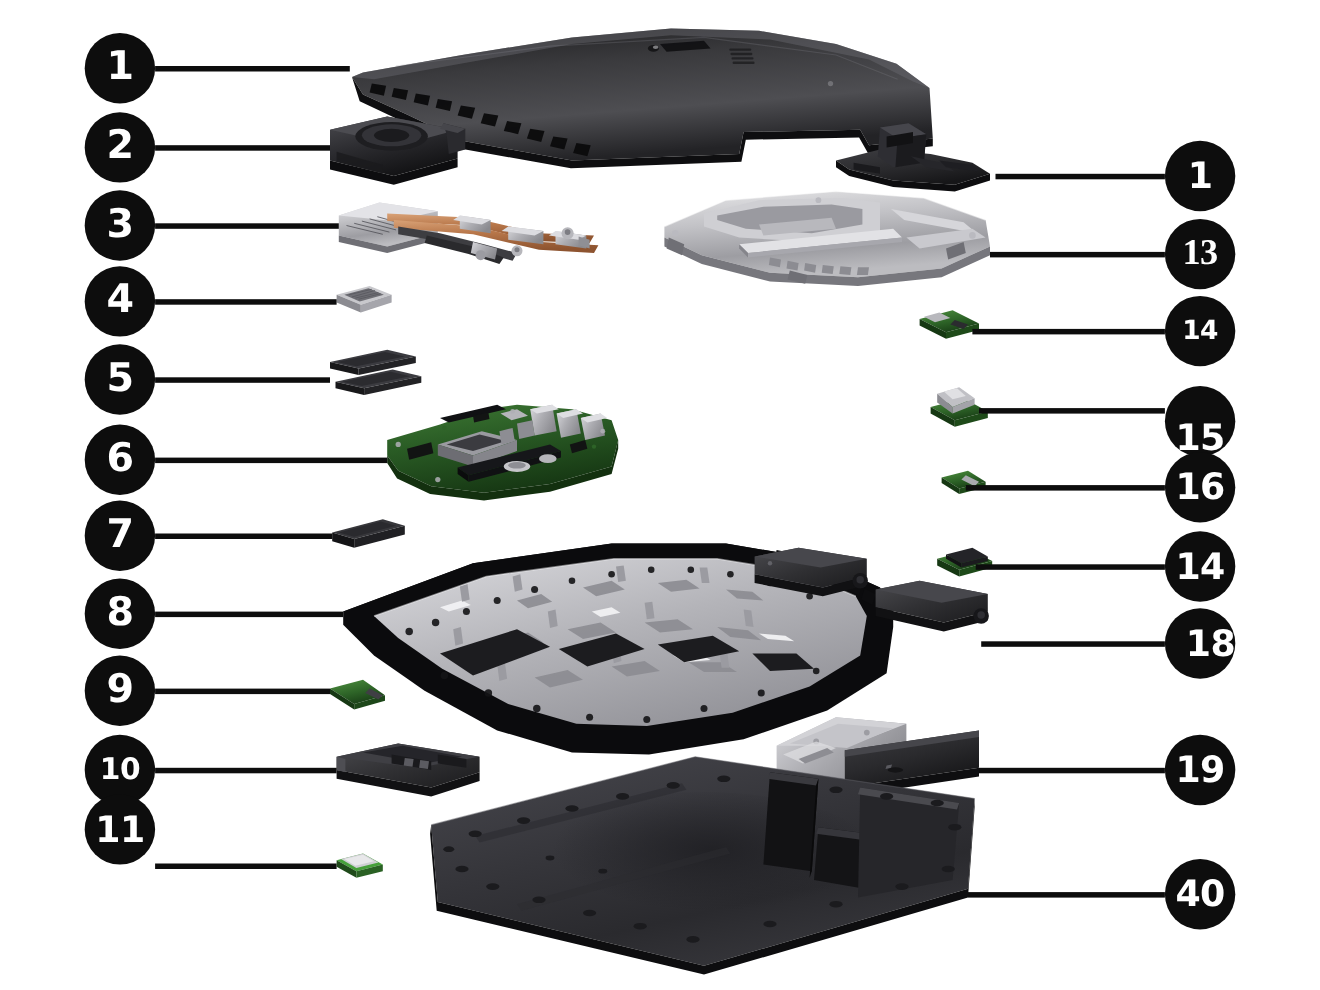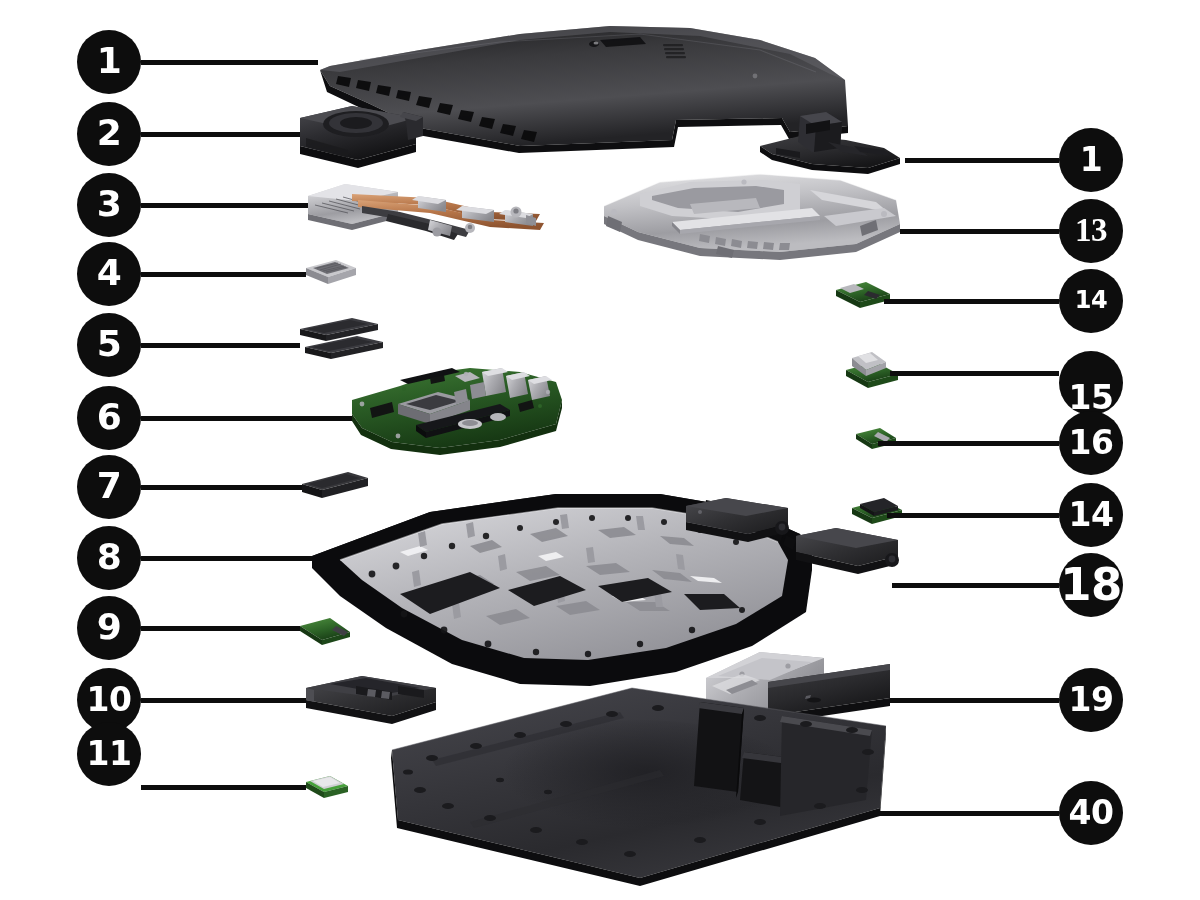--- a/index.html
+++ b/index.html
@@ -585,21 +585,21 @@
   <div class="callout" style="left:77px; top:526px; width:64px; height:64px; font-size:36px;">
     <span class="callout-label">8</span>
   </div>
 
   <div class="leader" style="left:141px; top:626px; width:159px;"></div>
   <div class="callout" style="left:77px; top:596px; width:64px; height:64px; font-size:36px;">
     <span class="callout-label">9</span>
   </div>
 
   <div class="leader" style="left:141px; top:698px; width:165px;"></div>
-  <div class="callout" style="left:77px; top:668px; width:64px; height:64px; font-size:33px;">
+  <div class="callout" style="left:77px; top:668px; width:64px; height:64px; font-size:27px;">
     <span class="callout-label">10</span>
   </div>
 
   <div class="leader" style="left:141px; top:785px; width:165px;"></div>
   <div class="callout" style="left:77px; top:722px; width:64px; height:64px; font-size:33px;">
     <span class="callout-label">11</span>
   </div>
 
   <div class="leader" style="left:905px; top:158px; width:154px;"></div>
   <div class="callout" style="left:1059px; top:128px; width:64px; height:64px; font-size:33px;">
@@ -625,21 +625,21 @@
   <div class="callout" style="left:1059px; top:411px; width:64px; height:64px; font-size:33px;">
     <span class="callout-label">16</span>
   </div>
 
   <div class="leader" style="left:887px; top:513px; width:172px;"></div>
   <div class="callout" style="left:1059px; top:483px; width:64px; height:64px; font-size:33px;">
     <span class="callout-label">14</span>
   </div>
 
   <div class="leader" style="left:892px; top:583px; width:167px;"></div>
-  <div class="callout" style="left:1059px; top:553px; width:64px; height:64px; font-size:45px;">
+  <div class="callout" style="left:1059px; top:553px; width:64px; height:64px; font-size:33px;justify-content:flex-end;">
     <span class="callout-label">18</span>
   </div>
 
   <div class="leader" style="left:890px; top:698px; width:169px;"></div>
   <div class="callout" style="left:1059px; top:668px; width:64px; height:64px; font-size:33px;">
     <span class="callout-label">19</span>
   </div>
 
   <div class="leader" style="left:880px; top:811px; width:179px;"></div>
   <div class="callout" style="left:1059px; top:781px; width:64px; height:64px; font-size:33px;">

